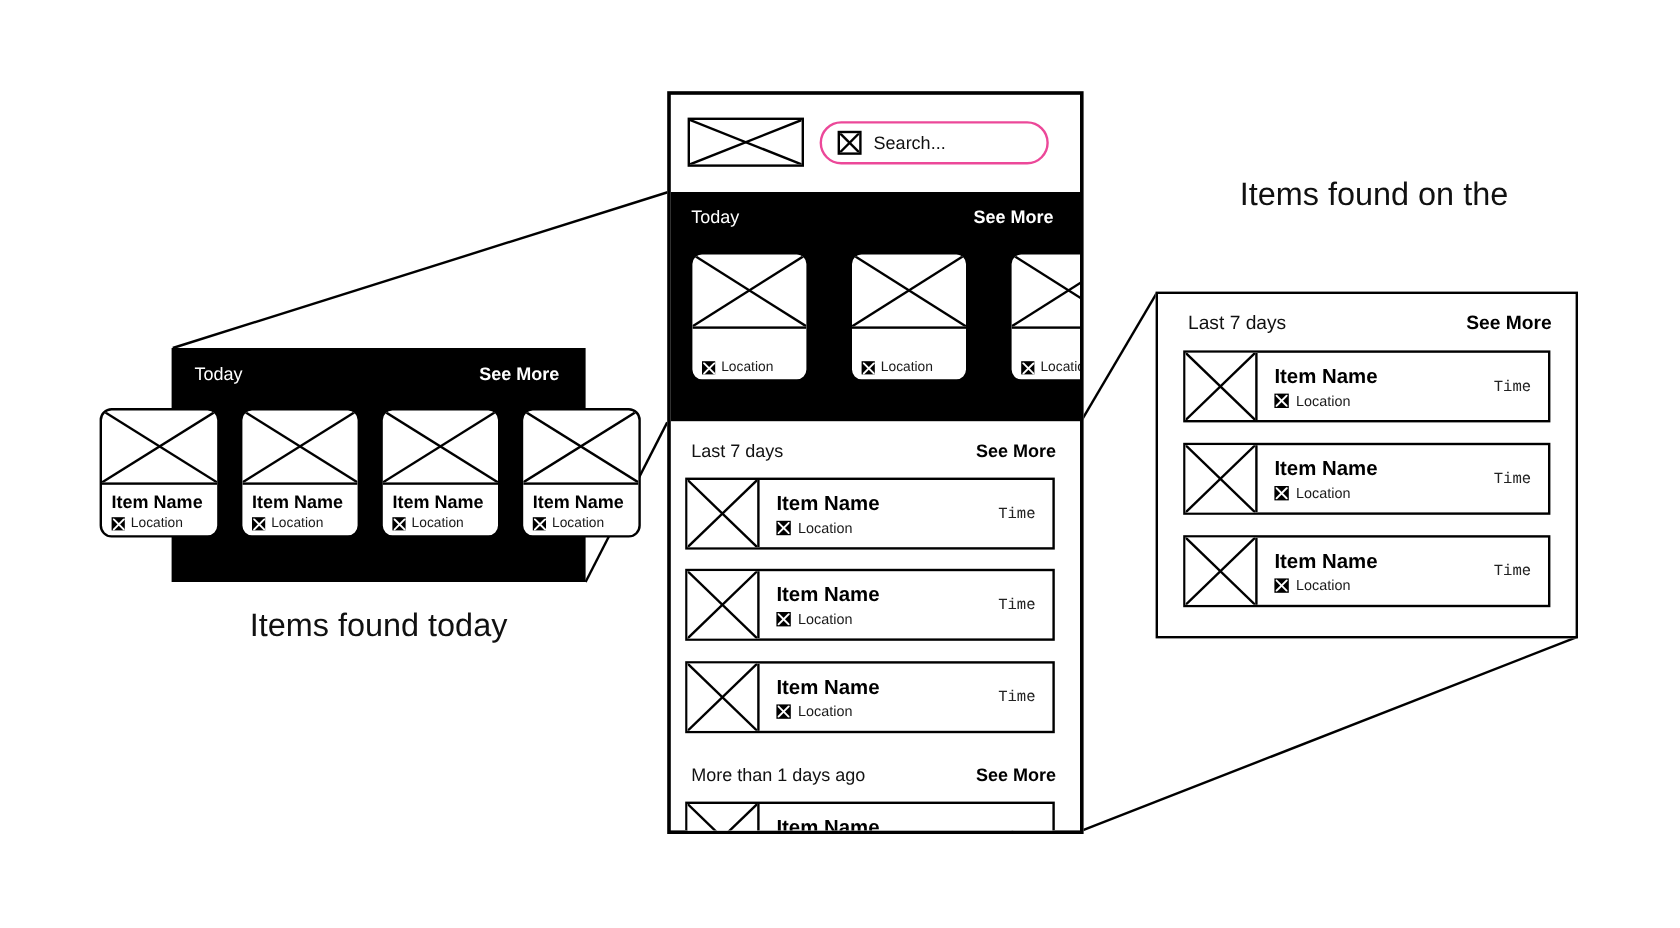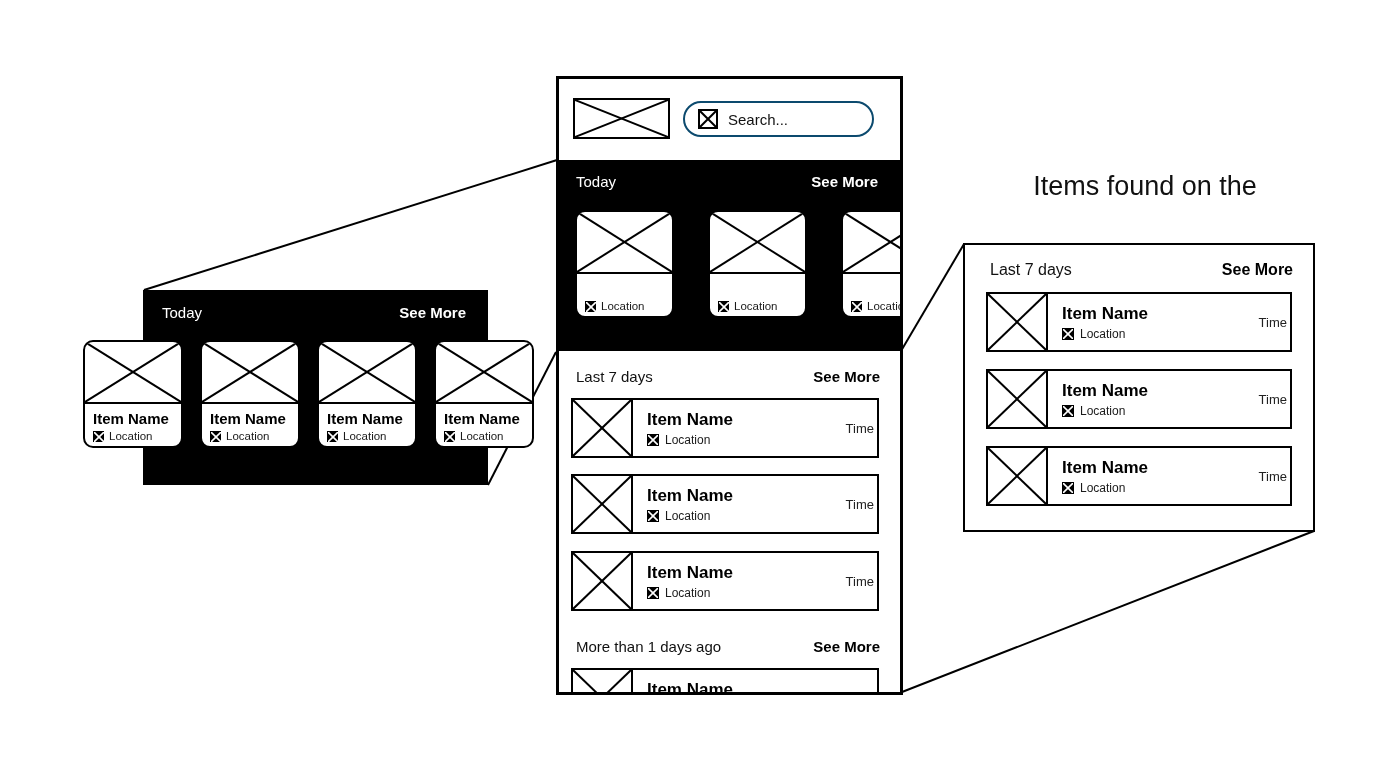--- a/index.html
+++ b/index.html
@@ -42,49 +42,49 @@
   .card .loc-row { gap:5px; margin-top:2px; }
 
   
   .lrow { position:absolute; height:60px; background:#fff; border:2px solid #000; }
   .lrow-thumb { position:absolute; left:0; top:0; bottom:0; width:60px; border-right:2px solid #000; background:#fff; }
   .lrow-thumb svg { position:absolute; left:0; top:0; width:100%; height:100%; }
   .lrow-thumb line { stroke:#000; stroke-width:2; vector-effect:non-scaling-stroke; }
   .lrow-main { position:absolute; left:74px; top:9px; }
   .lrow-name { font-size:17px; font-weight:700; line-height:21px; white-space:nowrap; }
   .lrow .loc-row { margin-top:3px; }
-  .lrow-time { position:absolute; right:3px; top:50%; transform:translateY(-50%);
-               font-size:13px; color:#222; }
+  .lrow-time { position:absolute; right:14px; top:50%; transform:translateY(-50%);
+               font-size:13px; color:#222;font-family:Liberation Mono, monospace; }
 
   
   .phone { position:absolute; left:556px; top:76px; width:347px; height:619px;
            border:3px solid #000; background:#fff; overflow:hidden; z-index:1; }
   .ph-logo { position:absolute; left:14px; top:19px; width:97px; height:41px; border:2px solid #000; }
   .ph-search { position:absolute; left:124px; top:22px; width:191px; height:36px;
-               border:2px solid #0c4a6e; border-radius:18px; background:#fff;
+               border:2px solid #ec4899; border-radius:18px; background:#fff;
                display:flex; align-items:center; gap:10px; padding:0 10px 0 13px; }
   .ph-search-icon { position:relative; width:20px; height:20px; border:2px solid #000; flex:0 0 auto; }
   .ph-search-icon svg { position:absolute; left:0; top:0; width:100%; height:100%; }
   .ph-search-icon line { stroke:#000; stroke-width:2; vector-effect:non-scaling-stroke; }
   .ph-search-text { font-size:15px; color:#111; }
   .ph-black { position:absolute; left:0; top:81px; width:341px; height:191px; background:#000; color:#fff; }
   .ph-black .bar-title { left:17px; top:13px; }
   .ph-black .see-more { right:22px; top:13px; }
   .ph-sec-title { position:absolute; font-size:15px; left:17px; color:#111; }
   .ph-see-more { position:absolute; right:20px; font-size:15px; font-weight:700; cursor:pointer; }
 
   
   .lc-box { position:absolute; left:143px; top:290px; width:345px; height:195px; background:#000; color:#fff; z-index:1; }
   .lc-box .bar-title { left:19px; top:14px; }
   .lc-box .see-more { right:22px; top:14px; }
   .caption { position:absolute; font-size:27px; color:#111; text-align:center; z-index:1; }
   .lc-caption { left:143px; top:506px; width:345px; }
 
   
-  .rc-caption { left:950px; top:168px; width:390px; line-height:36px; }
+  .rc-caption { left:950px; top:144px; width:390px; line-height:36px; }
   .rc-box { position:absolute; left:963px; top:243px; width:352px; height:289px;
             border:2px solid #000; background:#fff; z-index:1; }
   .rc-box .bar-title { left:25px; top:16px; font-size:16px; color:#111; }
   .rc-box .see-more { right:20px; top:16px; font-size:16px; color:#000; }
 </style>
 </head>
 <body>
 
 <div class="canvas">
 
@@ -174,20 +174,21 @@
             <svg viewBox="0 0 10 10" preserveAspectRatio="none">
               <line x1="0" y1="0" x2="10" y2="10"></line>
               <line x1="0" y1="10" x2="10" y2="0"></line>
             </svg>
           </span>
         <span class="loc-text">Location</span>
       </div>
     </div>
   </div>
 
+  <div class="caption lc-caption">Items found today</div>
 
   <div class="phone">
 
     <div class="ph-logo xph">
       <svg viewBox="0 0 100 100" preserveAspectRatio="none">
           <line x1="0" y1="0" x2="100" y2="100"></line>
           <line x1="0" y1="100" x2="100" y2="0"></line>
         </svg>
     </div>
     <div class="ph-search">

